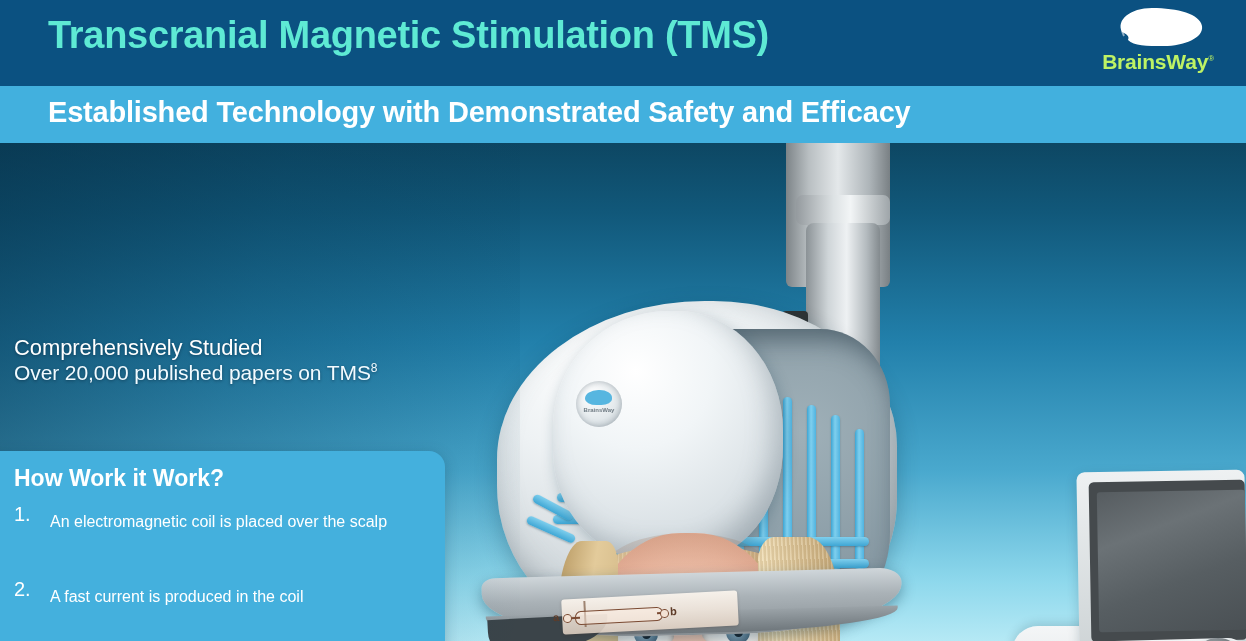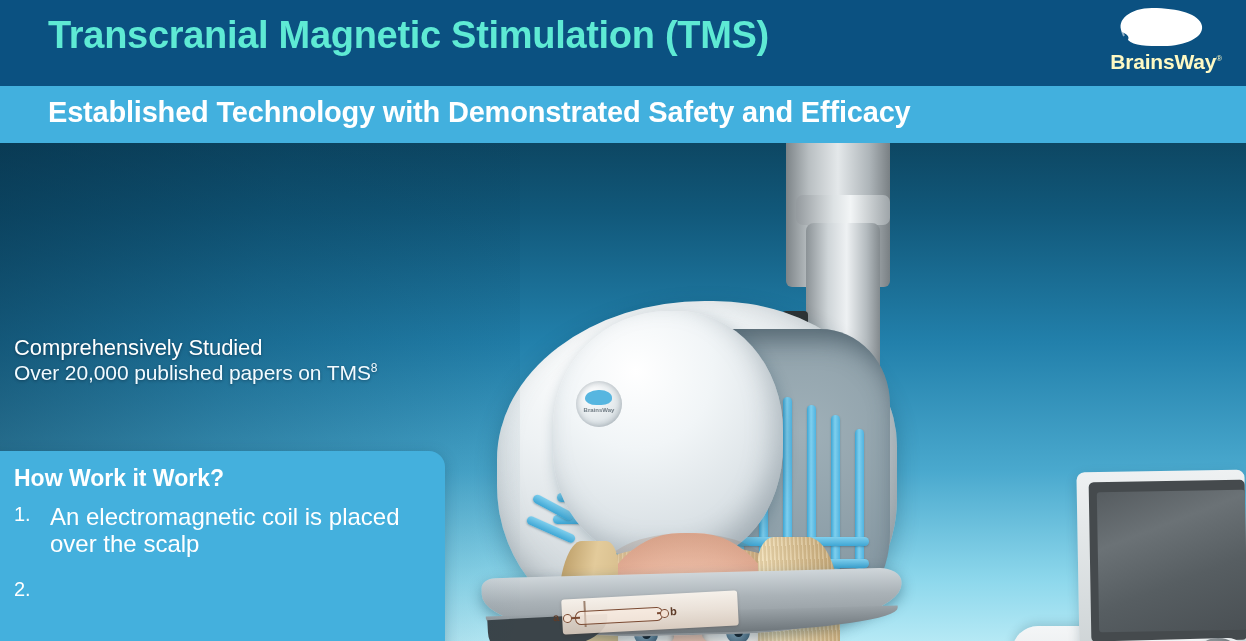--- a/index.html
+++ b/index.html
@@ -4,21 +4,21 @@
 <style>
   html,body{margin:0;padding:0;background:#ffffff;}
   body{width:1246px;height:641px;overflow:hidden;font-family:"Liberation Sans",sans-serif;}
   .slide{position:relative;width:1246px;height:641px;overflow:hidden;}
 
   
   .header{position:absolute;left:0;top:0;width:1246px;height:86px;background:#0b5181;}
   .header-title{position:absolute;left:48px;top:14px;font-size:38px;font-weight:bold;color:#5eead4;letter-spacing:-0.3px;white-space:nowrap;}
   .logo{position:absolute;right:24px;top:6px;width:128px;height:76px;}
   .logo-mark{position:absolute;left:18px;top:0;width:96px;height:46px;}
-  .logo-text{position:absolute;left:0;top:44px;width:128px;text-align:right;font-size:21px;font-weight:bold;color:#fef9c3;letter-spacing:-0.2px;white-space:nowrap;}
+  .logo-text{position:absolute;left:0;top:44px;width:128px;text-align:center;font-size:21px;font-weight:bold;color:#bef264;letter-spacing:-0.2px;white-space:nowrap;}
   .logo-text .w{font-weight:bold;}
   .logo-reg{font-size:8px;vertical-align:super;font-weight:normal;}
 
   
   .subband{position:absolute;left:0;top:86px;width:1246px;height:57px;background:#42b0de;}
   .subband-text{position:absolute;left:48px;top:10px;font-size:29px;font-weight:bold;color:#ffffff;letter-spacing:-0.2px;white-space:nowrap;}
 
   
   .stage{position:absolute;left:0;top:143px;width:1246px;height:498px;overflow:hidden;
          background:linear-gradient(180deg,#0d4763 0%,#11587a 14%,#2280ab 40%,#4aa9ce 66%,#8ed8ec 88%,#b5e9f5 100%);}
@@ -149,21 +149,21 @@
   .sup{font-size:12px;vertical-align:super;}
 
   
   .card{position:absolute;left:-16px;top:308px;width:461px;height:292px;border-radius:16px;
         background:#44b0dd;box-shadow:0 3px 14px rgba(10,60,85,0.28);}
   .card-inner{position:absolute;left:16px;top:0;width:445px;height:292px;}
   .card-h{position:absolute;left:14px;top:14px;font-size:23px;font-weight:bold;color:#ffffff;white-space:nowrap;}
   .steps{position:absolute;left:0;top:52px;width:445px;}
   .step{position:relative;min-height:30px;margin-bottom:13px;}
   .step-num{position:absolute;left:14px;top:0;width:28px;font-size:20px;color:#ffffff;}
-  .step-txt{position:absolute;left:50px;top:0;width:390px;font-size:24px;color:#ffffff;line-height:27px;}
+  .step-txt{position:absolute;left:50px;top:0;width:390px;font-size:16px;color:#ffffff;line-height:38px;}
 </style>
 </head>
 <body>
 
 <div class="slide">
 
   <div class="header">
     <div class="header-title">Transcranial Magnetic Stimulation (TMS)</div>
 
     <div class="logo">
@@ -278,20 +278,21 @@
     <div class="card">
       <div class="card-inner">
         <div class="card-h">How Work it Work?</div>
         <div class="steps">
           <div class="step">
             <span class="step-num">1.</span>
             <span class="step-txt">An electromagnetic coil is placed over the scalp</span>
           </div>
           <div class="step" style="margin-top:45px;">
             <span class="step-num">2.</span>
+            <span class="step-txt">A fast current is produced in the coil</span>
           </div>
 
         </div>
       </div>
     </div>
 
   </div>
 </div>
 
 </body></html>

